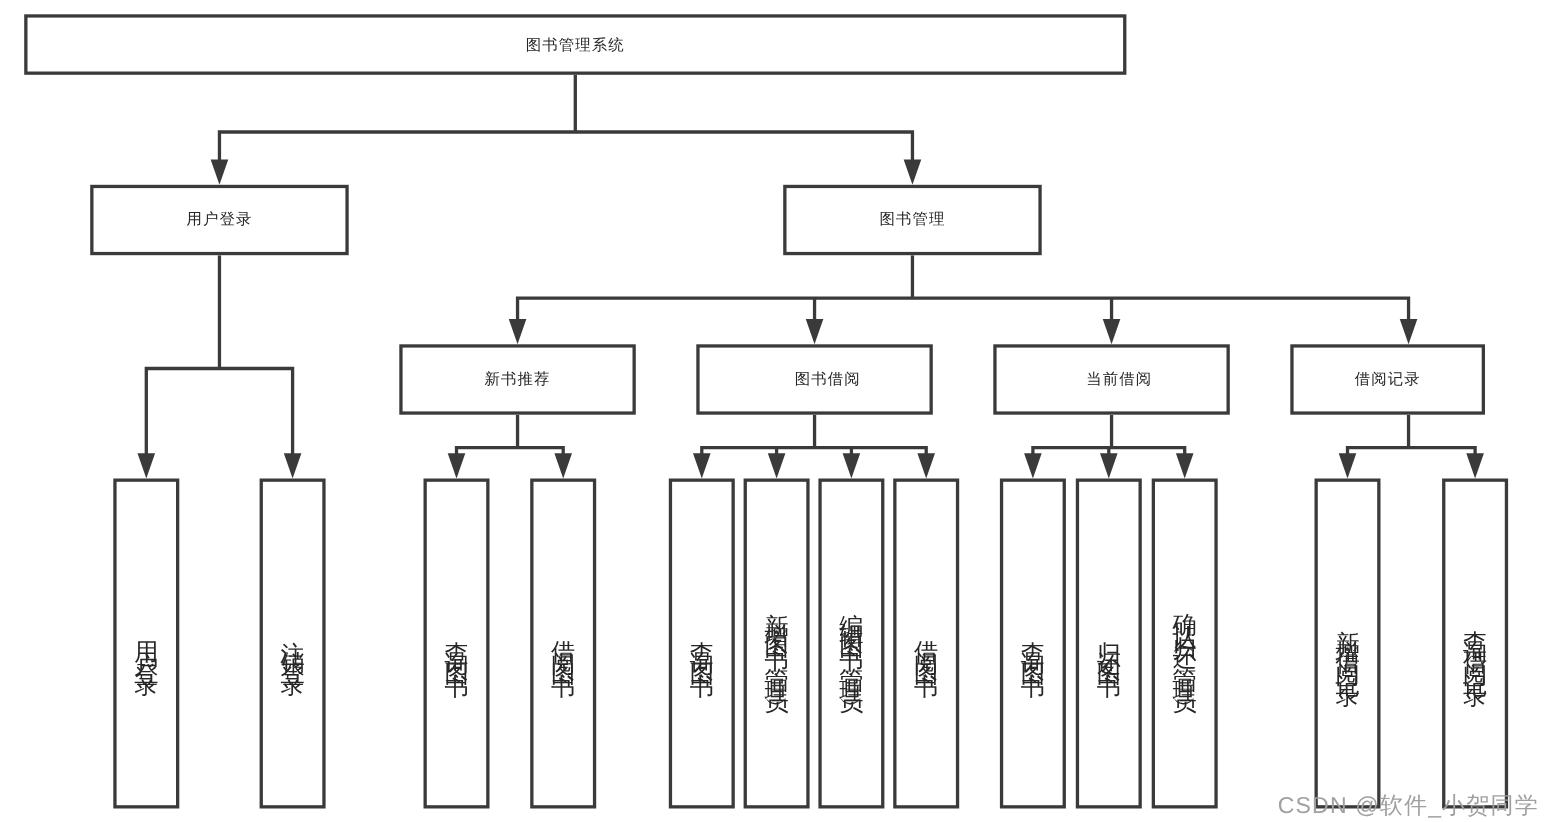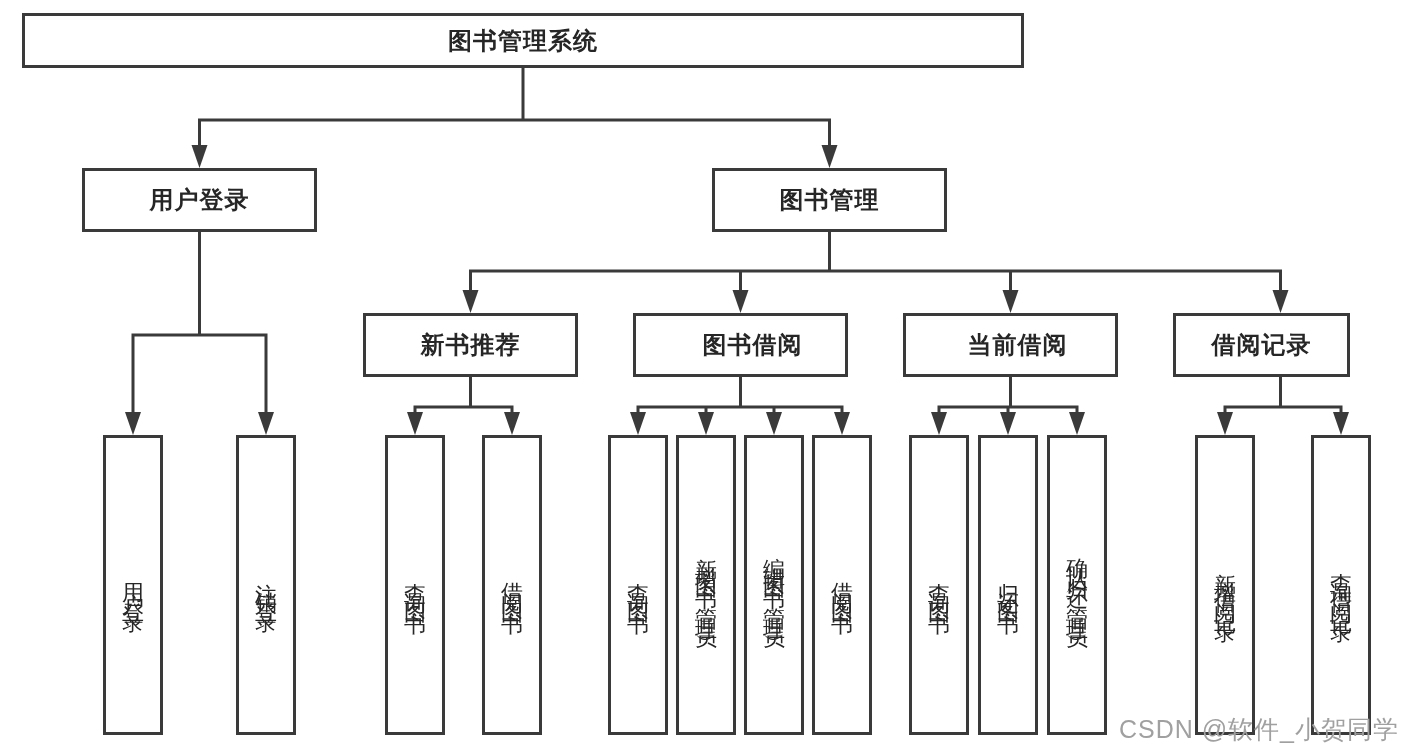--- a/index.html
+++ b/index.html
@@ -38,44 +38,43 @@
     position: absolute;
     box-sizing: border-box;
     border: 3px solid var(--c-line);
     background: #fff;
     display: flex;
     align-items: center;
     justify-content: center;
     color: var(--c-text);
   }
   .node.h {
-    font-size: 24px;
+    font-size: 14px;
     letter-spacing: 1px;
     white-space: nowrap;
-    font-weight: bold;
   }
   .node.leaf {
     width: 60px;
     height: 300px;
     top: 435px;
   }
   .node.leaf .vtext {
     writing-mode: vertical-rl;
     text-orientation: mixed;
     font-size: 22px;
     letter-spacing: 10px;
     line-height: 1;
     color: var(--c-text);
     white-space: nowrap;
   }
   .watermark {
     position: absolute;
     right: 6px;
     bottom: 1px;
-    font-size: 25px;
+    font-size: 21px;
     letter-spacing: 1px;
     color: var(--c-watermark);
     white-space: nowrap;
     margin-left: 25px;
   }
 </style>
 </head>
 <body>
 
 <div class="canvas">

